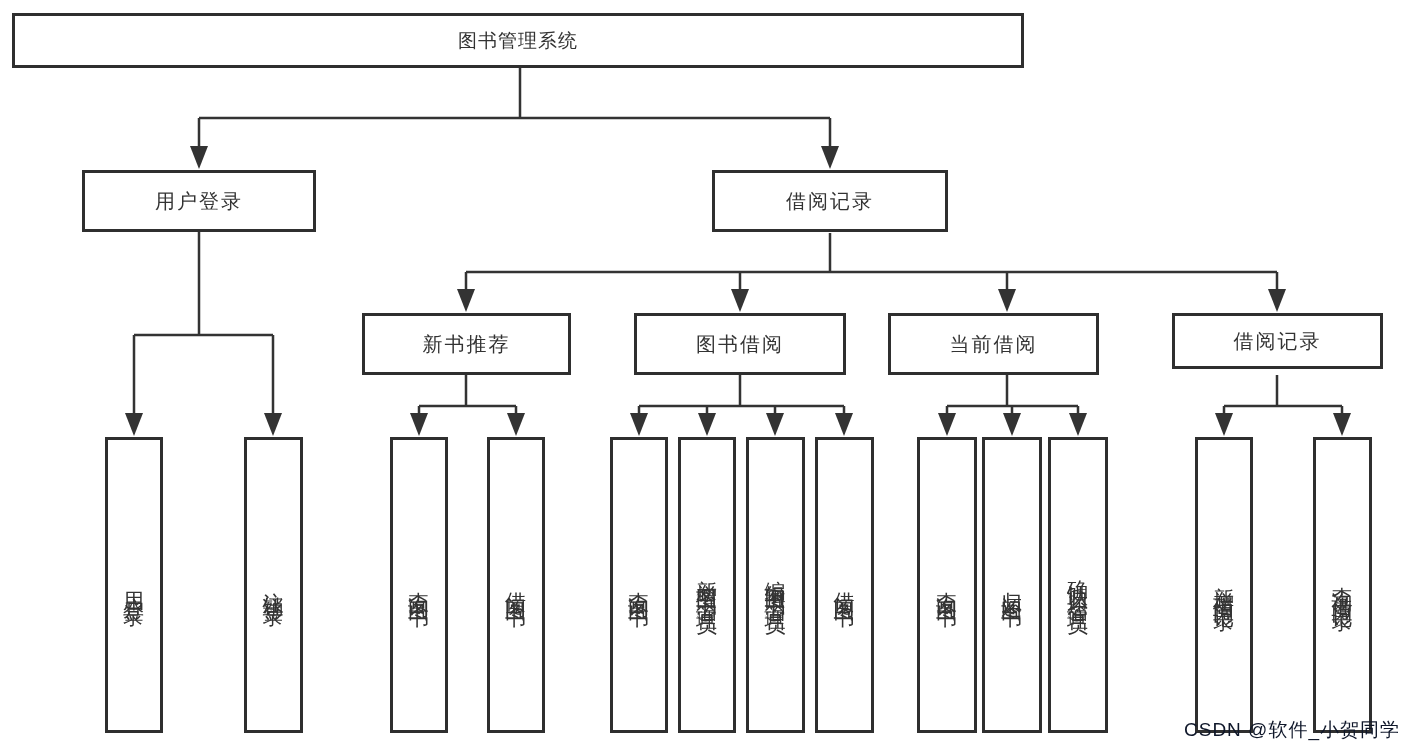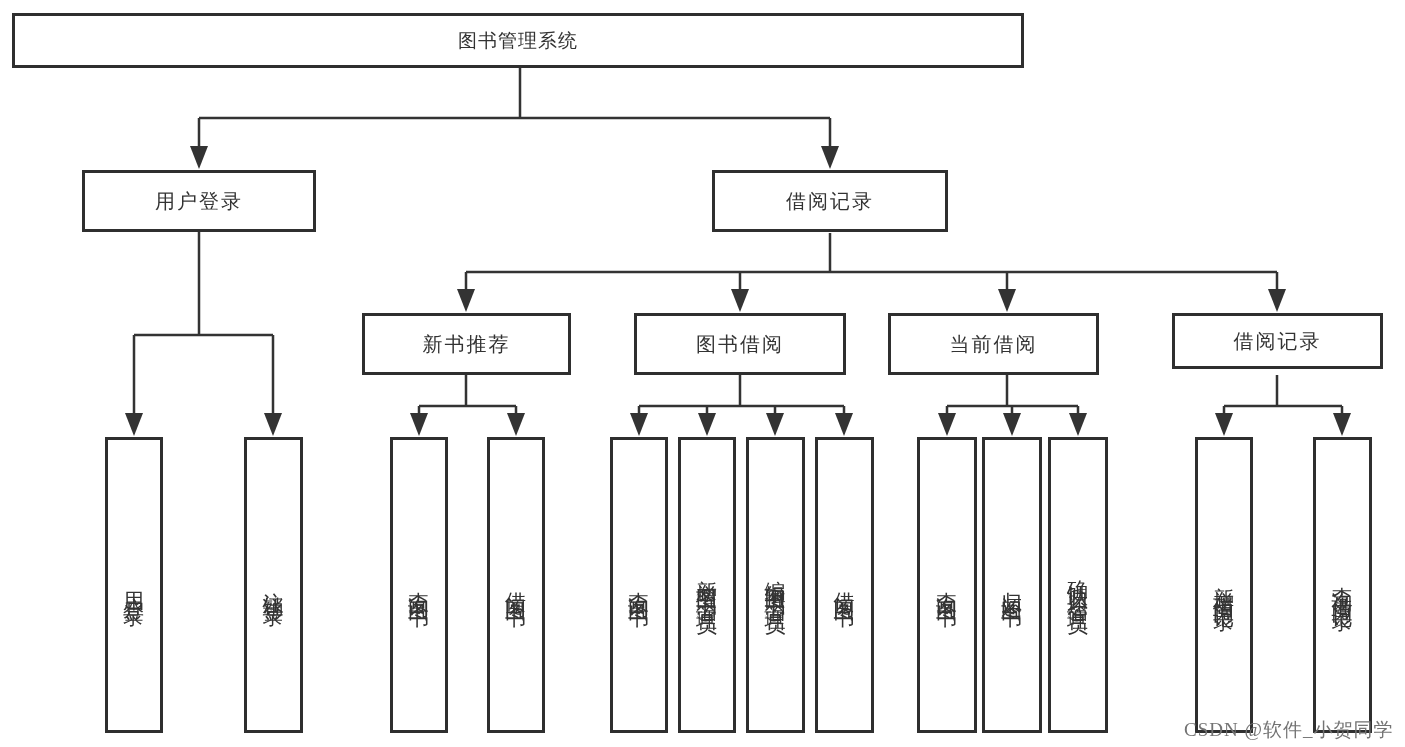--- a/index.html
+++ b/index.html
@@ -27,25 +27,24 @@
     writing-mode:vertical-rl;
     text-orientation:mixed;
     font-size:21px;
     letter-spacing:5px;
     line-height:1;
   }
   .watermark{
     position:absolute;
     left:1184px;top:717px;
     font-size:19px;
-    color:#737373;
+    color:#0f172a;
     letter-spacing:1px;
     white-space:nowrap;
     z-index:5;
-    font-family:Liberation Serif, serif;
   }
 </style>
 </head>
 <body>
 
 <div class="canvas">
 
   <svg class="connectors" viewBox="0 0 1405 747" xmlns="http://www.w3.org/2000/svg">
     <g stroke="#333333" stroke-width="2.5" fill="none">
 

